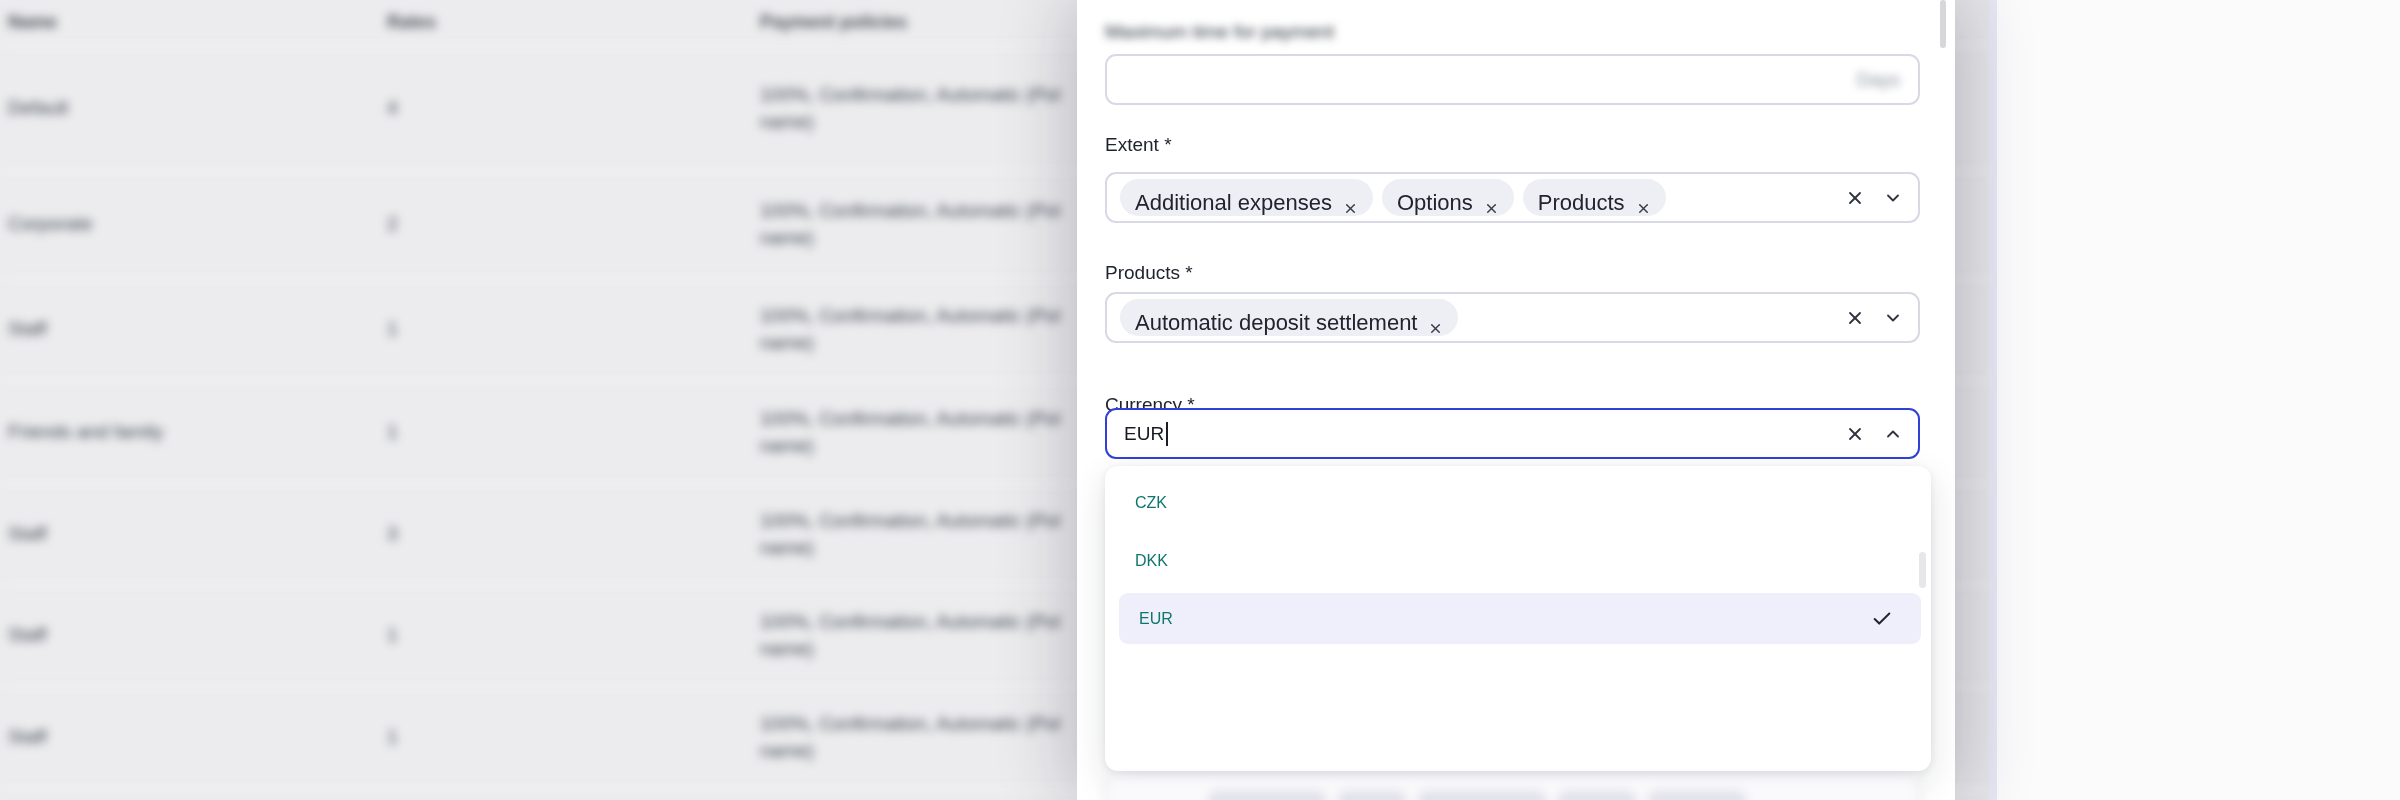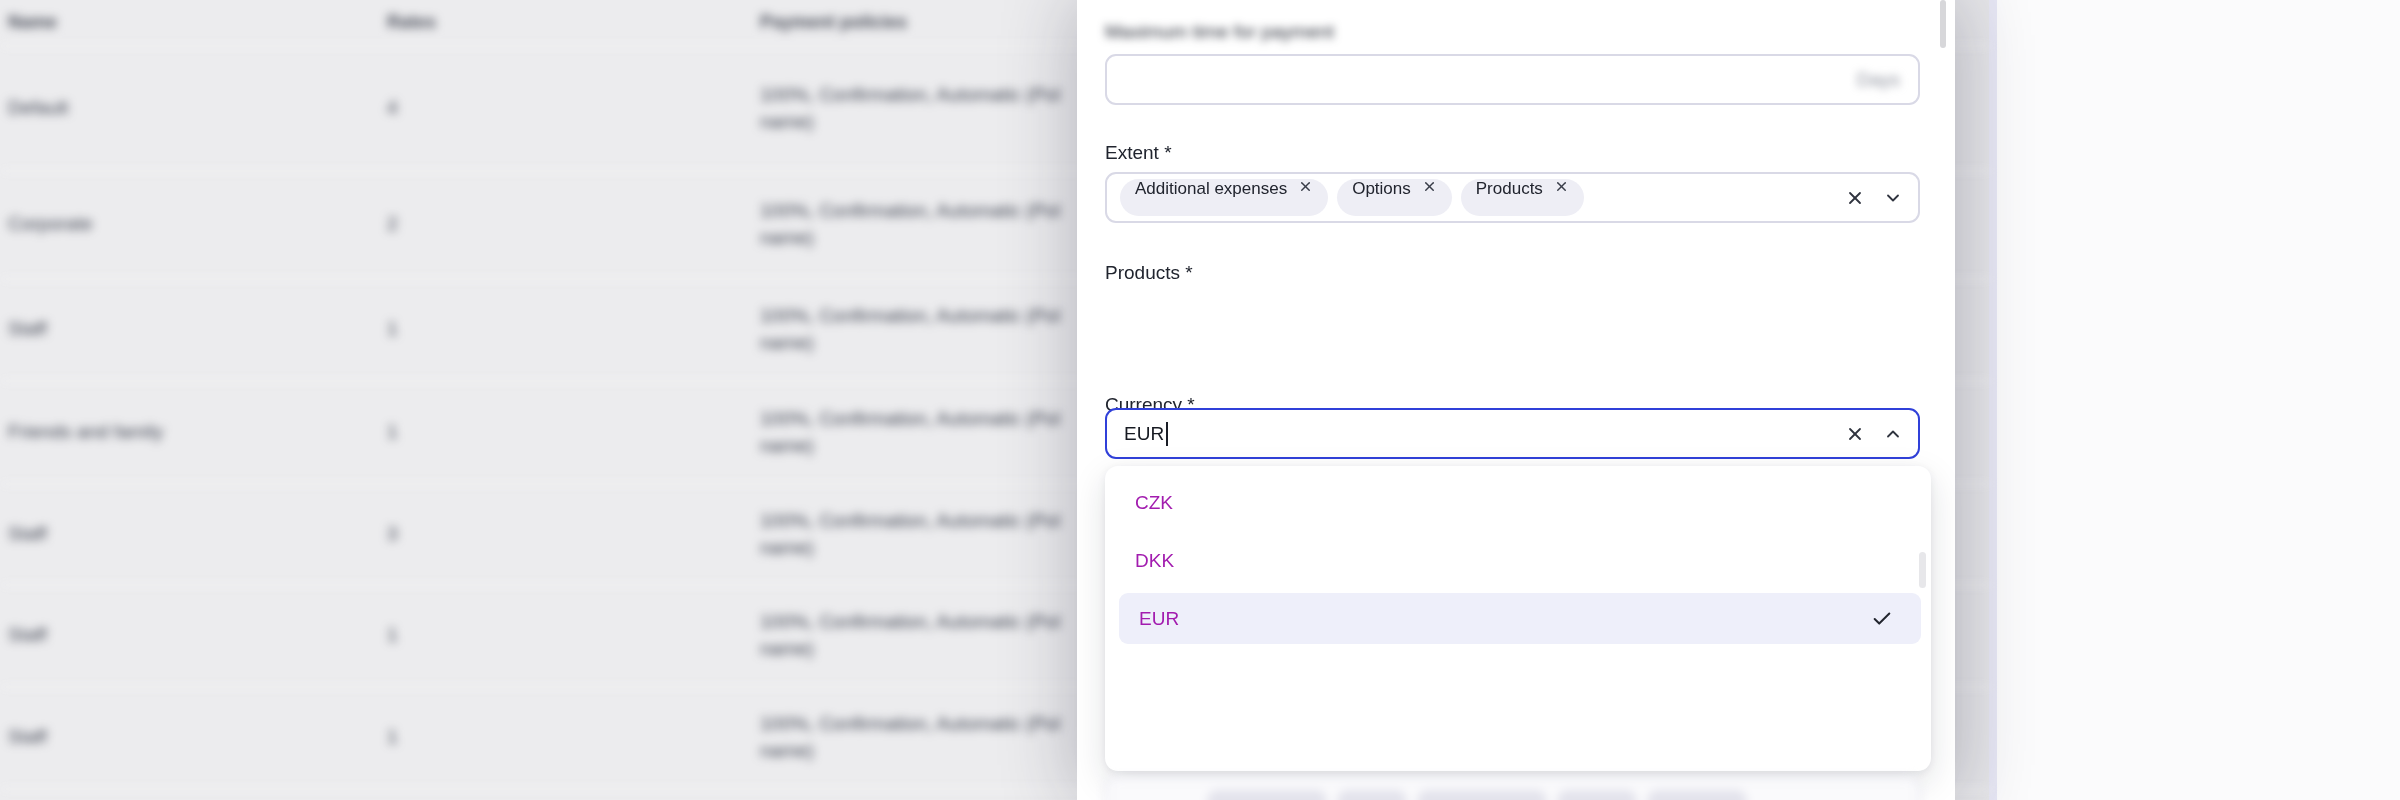--- a/index.html
+++ b/index.html
@@ -41,37 +41,37 @@
     display:flex;align-items:center;
   }
   .m-field.focused{border-color:#3040D9;}
   .field-icons{position:absolute;right:14px;top:0;height:100%;display:flex;align-items:center;gap:16px;}
   .icon-btn{width:22px;height:22px;display:flex;align-items:center;justify-content:center;cursor:pointer;}
 
   .suffix{position:absolute;right:18px;top:50%;transform:translateY(-50%);font-size:19px;color:#8B8F9B;}
 
   .tags{display:flex;align-items:center;gap:9px;padding-left:13px;}
   .pill{
-    display:flex;align-items:flex-start;height:37px;border-radius:19px;background:#EEEEF5;
-    padding:0 15px;font-size:17px;color:#21242E;white-space:nowrap;
+    display:flex;align-items:flex-end;height:37px;border-radius:19px;background:#EEEEF5;
+    padding:0 15px;font-size:22px;color:#21242E;white-space:nowrap;
   }
   .pill svg{margin-left:11px;}
 
   .combo-value{font-size:19px;color:#171A22;margin-left:17px;}
   .caret{display:inline-block;width:2px;height:24px;background:#1A1D26;margin-left:2px;vertical-align:middle;}
 
   
   .dropdown{
     position:absolute;left:28px;top:466px;width:826px;height:305px;background:#fff;
     border-radius:13px;box-shadow:0 12px 34px rgba(25,28,50,0.13),0 2px 8px rgba(25,28,50,0.07);
     padding:8px 0;box-sizing:border-box;overflow:hidden;
   }
   .dd-option{
     position:relative;height:58px;margin:0 10px;border-radius:9px;
-    display:flex;align-items:center;padding:0 20px;font-size:19px;color:#a21caf;cursor:pointer;
+    display:flex;align-items:center;padding:0 20px;font-size:16px;color:#0f766e;cursor:pointer;
   }
   .dd-option.selected{background:#EEEFFA;height:51px;margin:3px 10px 4px 14px;}
   .dd-check{position:absolute;right:28px;top:50%;transform:translateY(-50%);}
   .dd-scrollthumb{position:absolute;right:5px;top:86px;width:7px;height:36px;border-radius:4px;background:#E7E7EA;}
 
   .m-scrollthumb{position:absolute;right:9px;top:0;width:6px;height:48px;border-radius:3px;background:#D7D7DA;}
 
   
   .bottom-blur{position:absolute;left:28px;top:777px;width:815px;height:48px;box-sizing:border-box;
     border:2px solid #E4E4EE;border-radius:11px;background:#FAFAFC;display:flex;align-items:center;gap:10px;padding-left:100px;}
@@ -154,21 +154,21 @@
       </div>
   </div>
 
   <div class="modal">
 
     <div class="m-label blur4" style="top:21px">Maximum time for payment</div>
     <div class="m-field" style="top:54px">
       <span class="suffix blur4">Days</span>
     </div>
 
-    <div class="f-label" style="top:142px">Extent *</div>
+    <div class="f-label" style="top:134px">Extent *</div>
     <div class="m-field" style="top:172px">
       <div class="tags" id="extent-tags">
           <div class="pill">
             <span>Additional expenses</span>
             <span style="display: inline-flex;">
               <svg width="15" height="15" viewBox="0 0 24 24" fill="none" stroke="#383C48" stroke-width="2.4" stroke-linecap="round">
                 <line x1="6" y1="6" x2="18" y2="18"></line>
                 <line x1="18" y1="6" x2="6" y2="18"></line>
               </svg>
             </span>
@@ -201,20 +201,46 @@
         </span>
         <span class="icon-btn">
           <svg width="20" height="20" viewBox="0 0 24 24" fill="none" stroke="#30343F" stroke-width="2.2" stroke-linecap="round" stroke-linejoin="round">
               <polyline points="6 9 12 15 18 9"></polyline>
             </svg>
         </span>
       </div>
     </div>
 
     <div class="f-label" style="top:262px">Products *</div>
+    <div class="m-field" style="top:292px">
+      <div class="tags" id="options-tags">
+          <div class="pill">
+            <span>Automatic deposit settlement</span>
+            <span style="display: inline-flex;">
+              <svg width="15" height="15" viewBox="0 0 24 24" fill="none" stroke="#383C48" stroke-width="2.4" stroke-linecap="round">
+                <line x1="6" y1="6" x2="18" y2="18"></line>
+                <line x1="18" y1="6" x2="6" y2="18"></line>
+              </svg>
+            </span>
+          </div>
+        </div>
+      <div class="field-icons">
+        <span class="icon-btn">
+          <svg width="20" height="20" viewBox="0 0 24 24" fill="none" stroke="#30343F" stroke-width="2.2" stroke-linecap="round">
+              <line x1="6" y1="6" x2="18" y2="18"></line>
+              <line x1="18" y1="6" x2="6" y2="18"></line>
+            </svg>
+        </span>
+        <span class="icon-btn">
+          <svg width="20" height="20" viewBox="0 0 24 24" fill="none" stroke="#30343F" stroke-width="2.2" stroke-linecap="round" stroke-linejoin="round">
+              <polyline points="6 9 12 15 18 9"></polyline>
+            </svg>
+        </span>
+      </div>
+    </div>
 
     <div class="f-label" style="top:394px">Currency *</div>
     <div class="m-field focused" style="top:408px">
       <span class="combo-value">EUR</span>
       <span class="caret"></span>
       <div class="field-icons">
         <span class="icon-btn">
           <svg width="20" height="20" viewBox="0 0 24 24" fill="none" stroke="#30343F" stroke-width="2.2" stroke-linecap="round">
               <line x1="6" y1="6" x2="18" y2="18"></line>
               <line x1="18" y1="6" x2="6" y2="18"></line>

